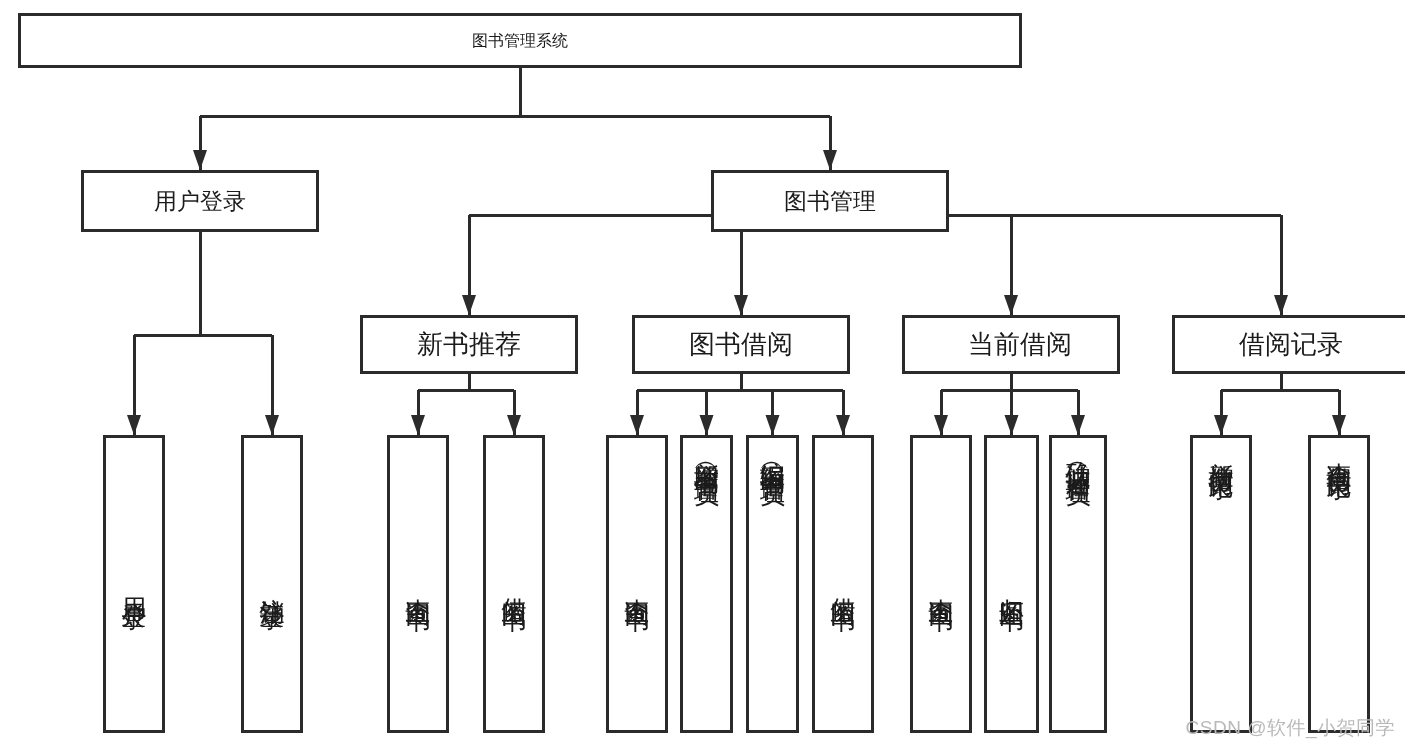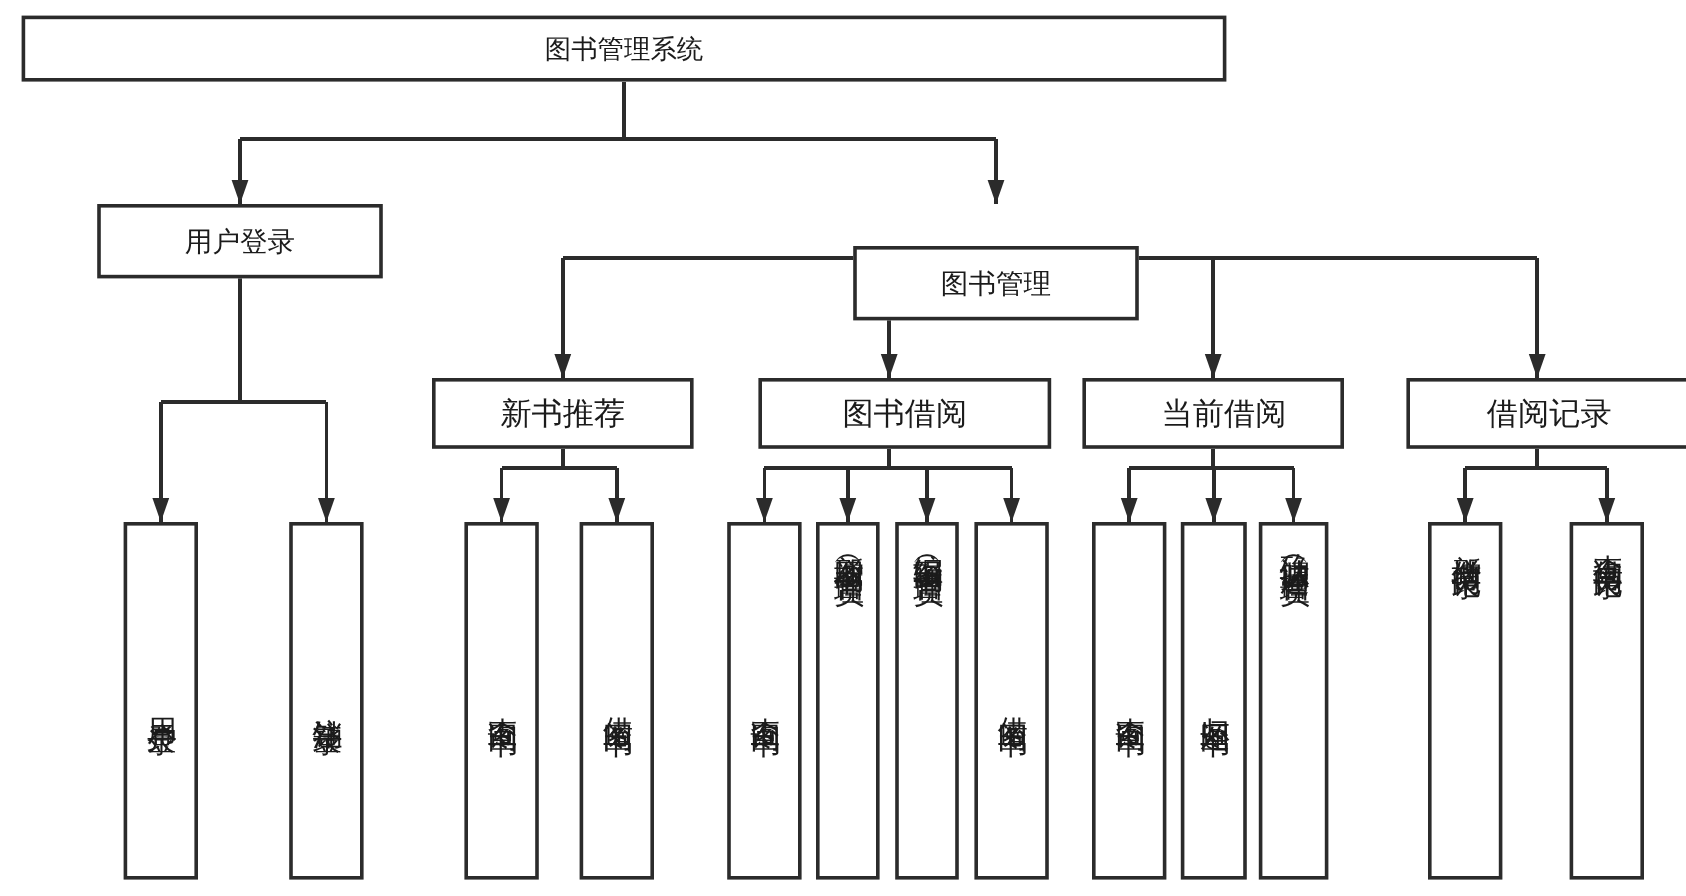--- a/index.html
+++ b/index.html
@@ -31,21 +31,21 @@
     box-sizing: border-box;
     border: 3px solid #2b2b2b;
     background: #ffffff;
     display: flex;
     align-items: center;
     justify-content: center;
     color: #1b1b1b;
     line-height: 1.08;
   }
   .node.level-0 {
-    font-size: 22px;
+    font-size: 16px;
   }
   .node.level-1 {
     font-size: 23px;
   }
   .node.level-2 {
     font-size: 26px;
   }
   .node.leaf {
     font-size: 25px;
     align-items: flex-start;
@@ -140,27 +140,27 @@
       <line x1="1339" y1="390" x2="1339" y2="435" stroke="#2b2b2b" stroke-width="3" shape-rendering="crispEdges"></line>
       <polygon points="1332,415 1346,415 1339,435" fill="#2b2b2b"></polygon>
     </svg>
   <div id="node-layer">
       <div class="node level-0" style="left: 18px; top: 13px; width: 1004px; height: 55px;">
         <span class="label">图书管理系统</span>
       </div>
       <div class="node level-1" style="left: 81px; top: 170px; width: 238px; height: 62px;">
         <span class="label">用户登录</span>
       </div>
-      <div class="node level-1" style="left: 711px; top: 170px; width: 238px; height: 62px; margin-top: 35px;">
+      <div class="node level-1" style="left: 711px; top: 170px; width: 238px; height: 62px;">
         <span class="label">图书管理</span>
       </div>
       <div class="node level-2" style="left: 360px; top: 315px; width: 218px; height: 59px;">
         <span class="label">新书推荐</span>
       </div>
-      <div class="node level-2" style="left: 632px; top: 315px; width: 244px; height: 59px;">
+      <div class="node level-2" style="left: 632px; top: 315px; width: 218px; height: 59px;">
         <span class="label">图书借阅</span>
       </div>
       <div class="node level-2" style="left: 902px; top: 315px; width: 218px; height: 59px; padding-left: 18px;">
         <span class="label">当前借阅</span>
       </div>
       <div class="node level-2" style="left: 1172px; top: 315px; width: 238px; height: 59px;">
         <span class="label">借阅记录</span>
       </div>
       <div class="node level-3 leaf mid-text" style="left: 103px; top: 435px; width: 62px; height: 298px;">
         <span class="label">用户登录</span>
@@ -195,13 +195,14 @@
       <div class="node level-3 leaf tall-text" style="left: 1049px; top: 435px; width: 58px; height: 298px;">
         <span class="label">确认归还（管理员）</span>
       </div>
       <div class="node level-3 leaf tall-text" style="left: 1190px; top: 435px; width: 62px; height: 298px;">
         <span class="label">新增借阅记录</span>
       </div>
       <div class="node level-3 leaf tall-text" style="left: 1308px; top: 435px; width: 62px; height: 298px;">
         <span class="label">查询借阅记录</span>
       </div>
     </div>
+  <div id="watermark">CSDN @软件_小贺同学</div>
 </div>
 
 </body></html>

